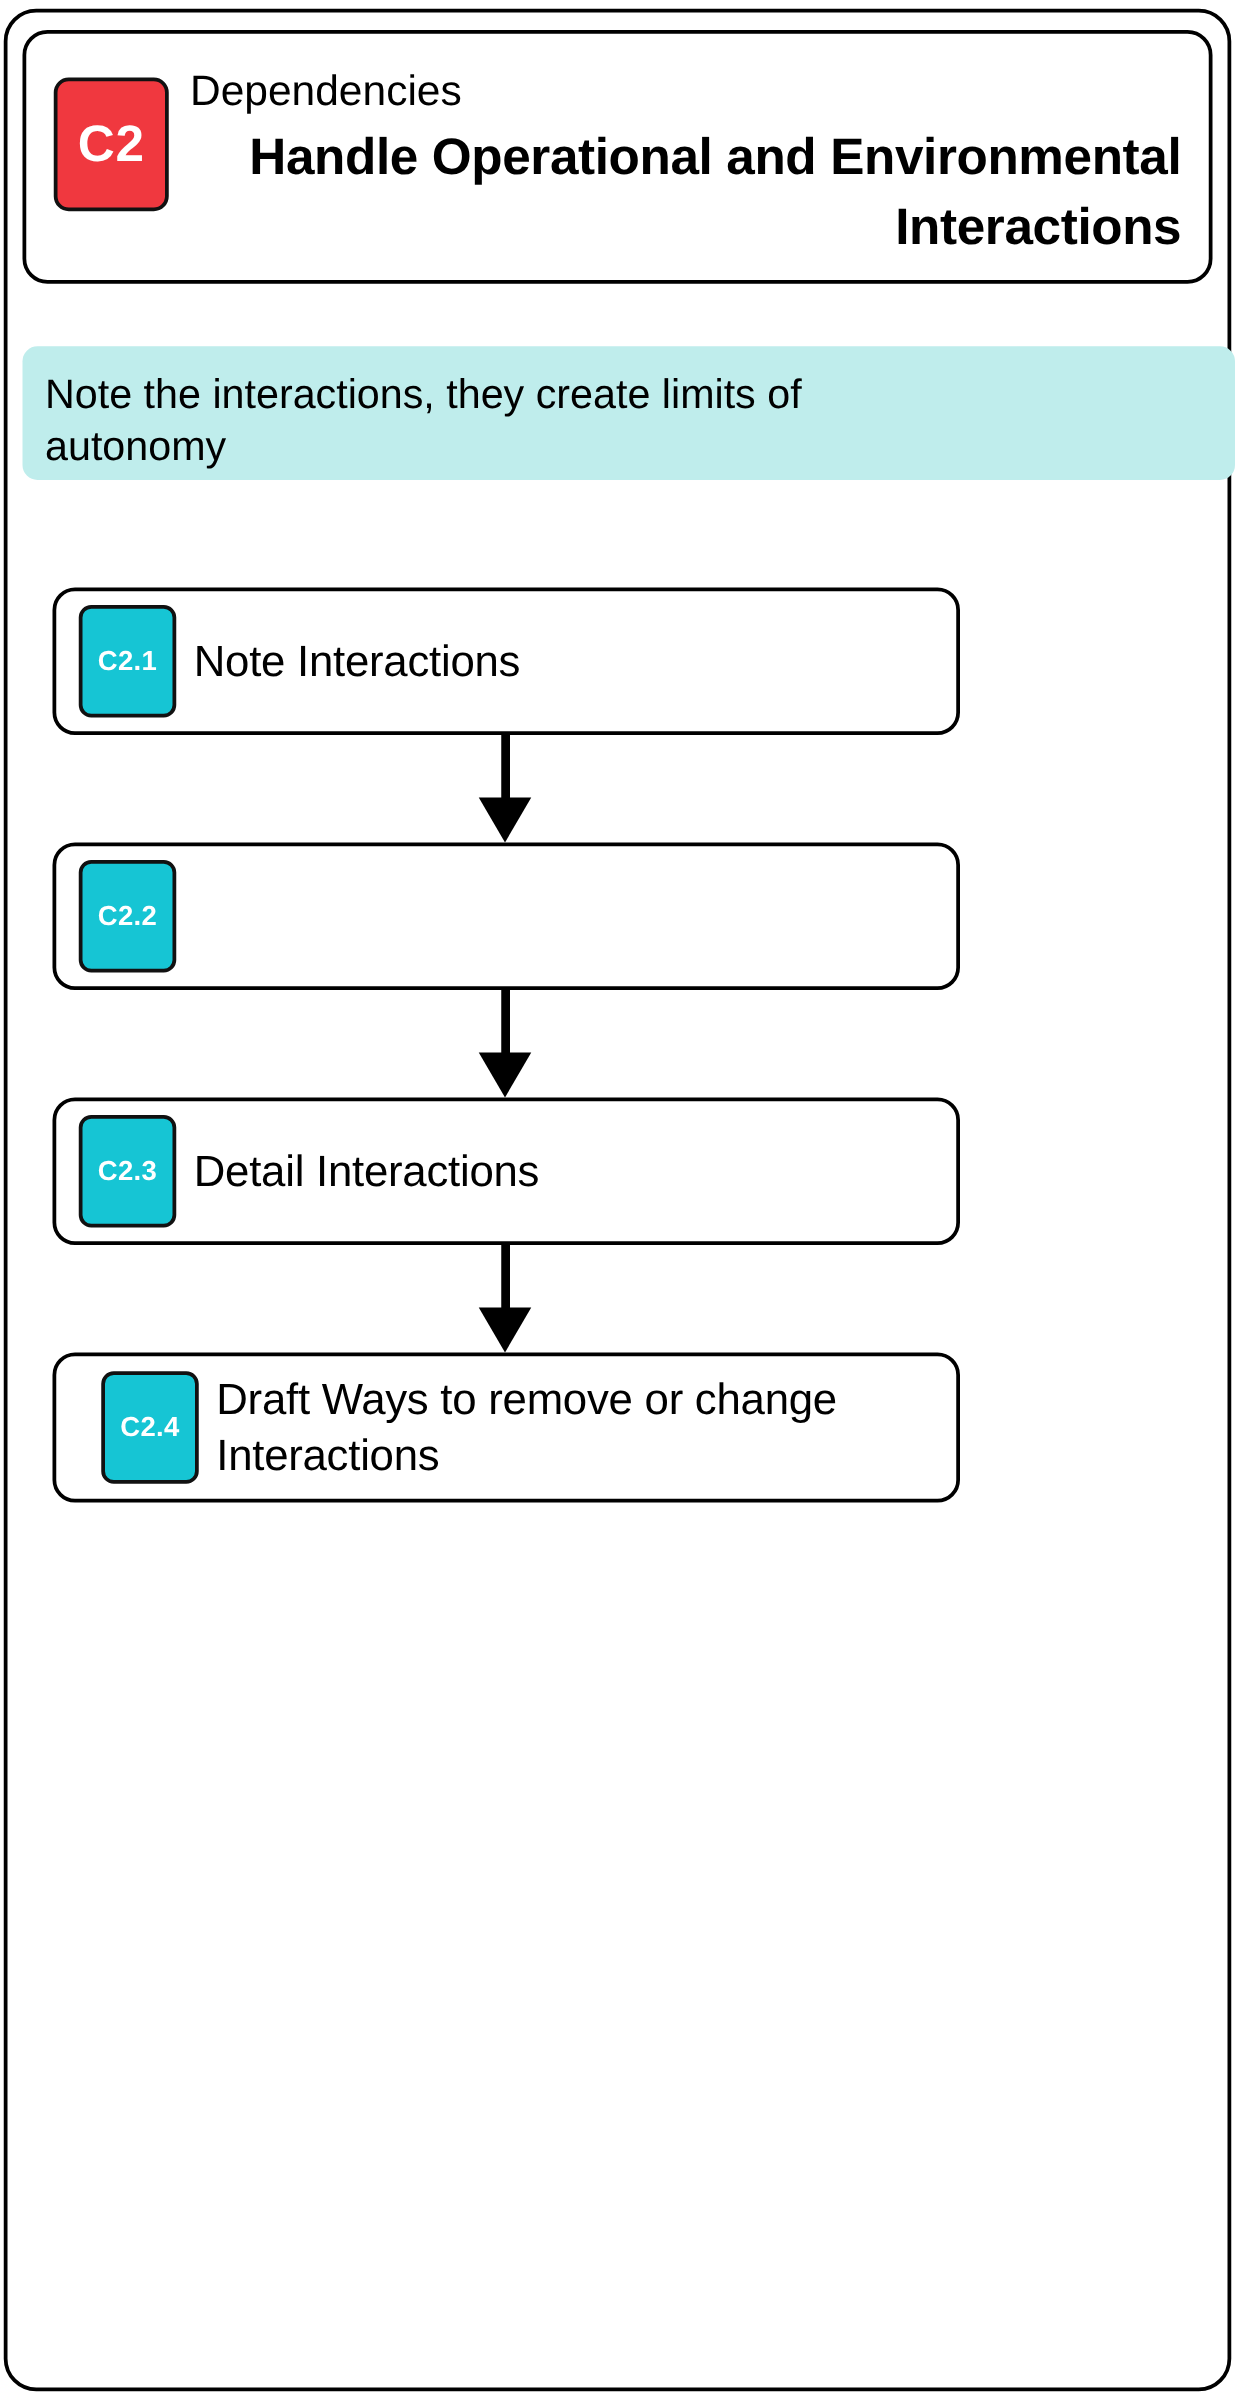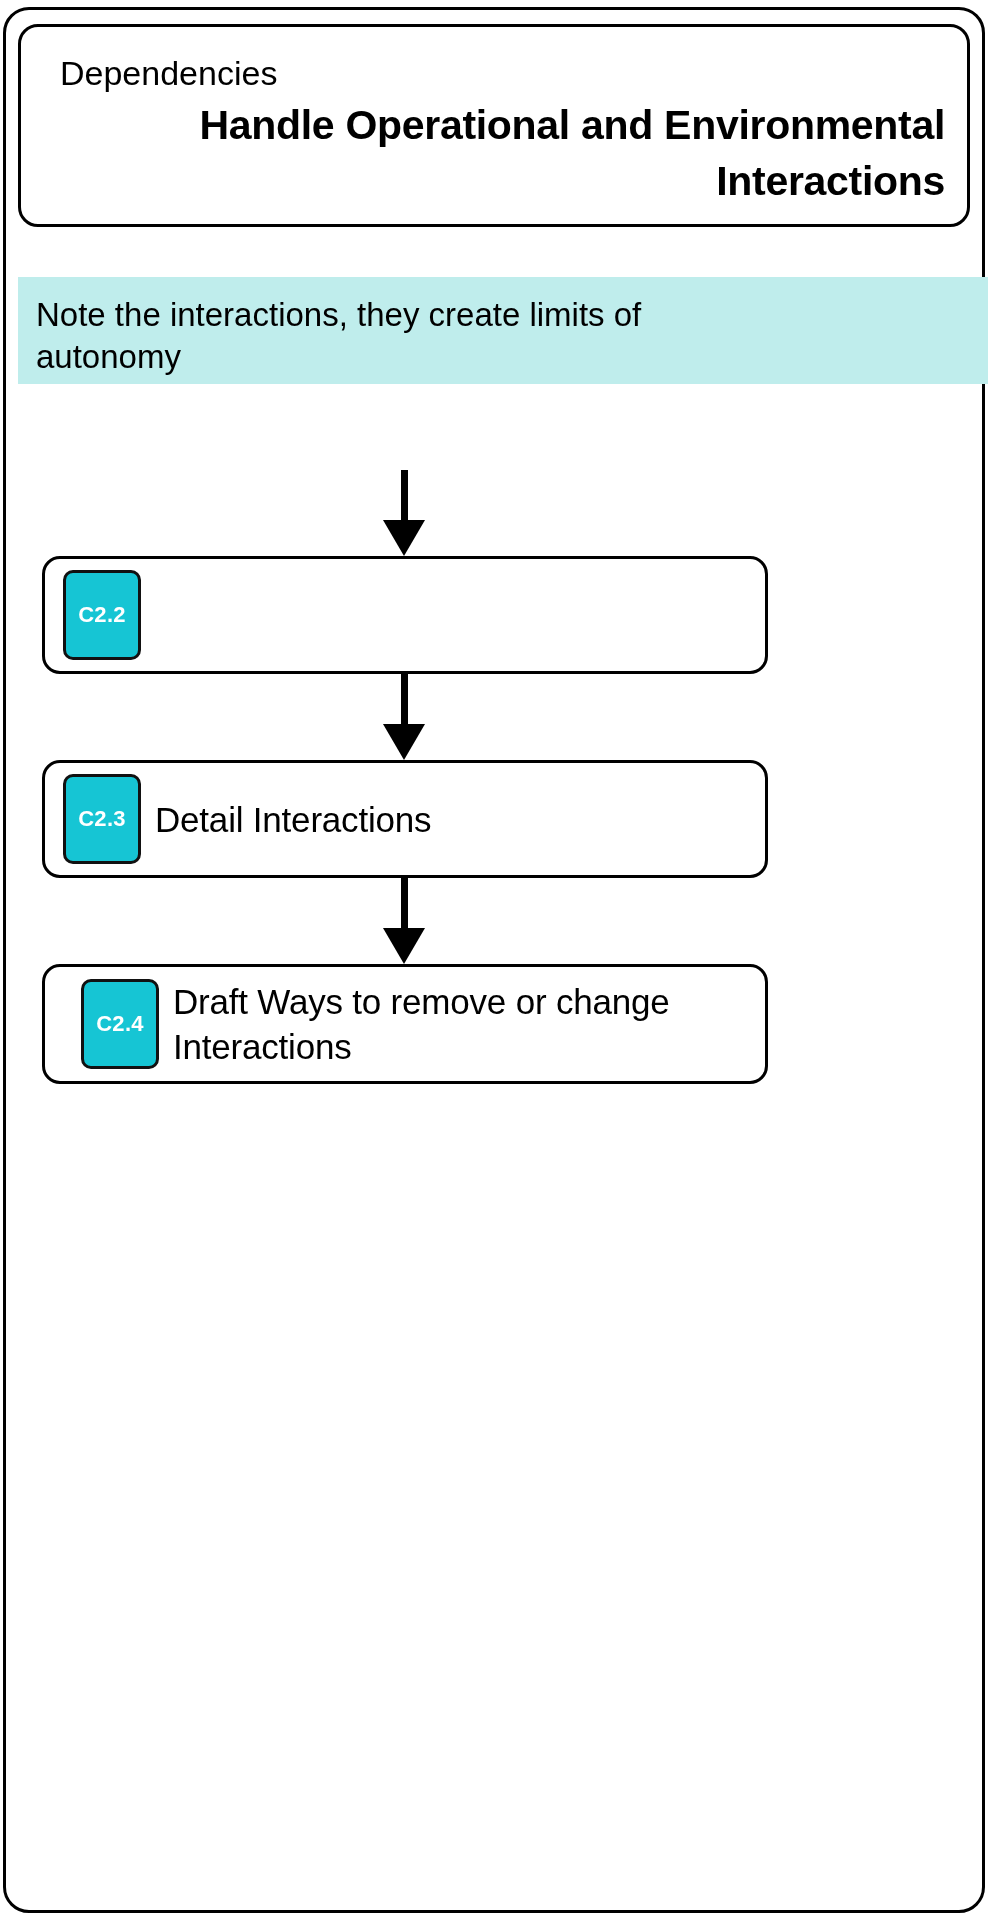--- a/index.html
+++ b/index.html
@@ -91,20 +91,21 @@
   
   .note-banner {
     position: absolute;
     left: 18px;
     top: 277px;
     width: 970px;
     height: 107px;
     box-sizing: border-box;
     background: #bfedec;
     padding: 17px 24px 0 18px;
+    border-radius: 12px;
   }
   .note-banner-text {
     font-size: 33px;
     line-height: 42px;
     color: #000000;
     max-width: 700px;
   }
 
   
   .steps {
@@ -182,32 +183,39 @@
   }
 </style>
 </head>
 <body>
 
 <div class="page">
 
   <div class="outer-frame"></div>
 
   <div class="header-card">
+    <div class="header-badge">C2</div>
     <div class="header-text">
       <div class="header-eyebrow">Dependencies</div>
       <div class="header-title">Handle Operational and Environmental Interactions</div>
     </div>
   </div>
 
   <div class="note-banner">
     <div class="note-banner-text">Note the interactions, they create limits of autonomy</div>
   </div>
 
   <div class="steps">
 
+    <div class="step-wrap">
+      <div class="step-card">
+        <div class="step-badge">C2.1</div>
+        <div class="step-label">Note Interactions</div>
+      </div>
+    </div>
 
     <div class="connector">
       <div class="shaft"></div>
       <div class="head"></div>
     </div>
 
     <div class="step-wrap">
       <div class="step-card">
         <div class="step-badge">C2.2</div>
       </div>

